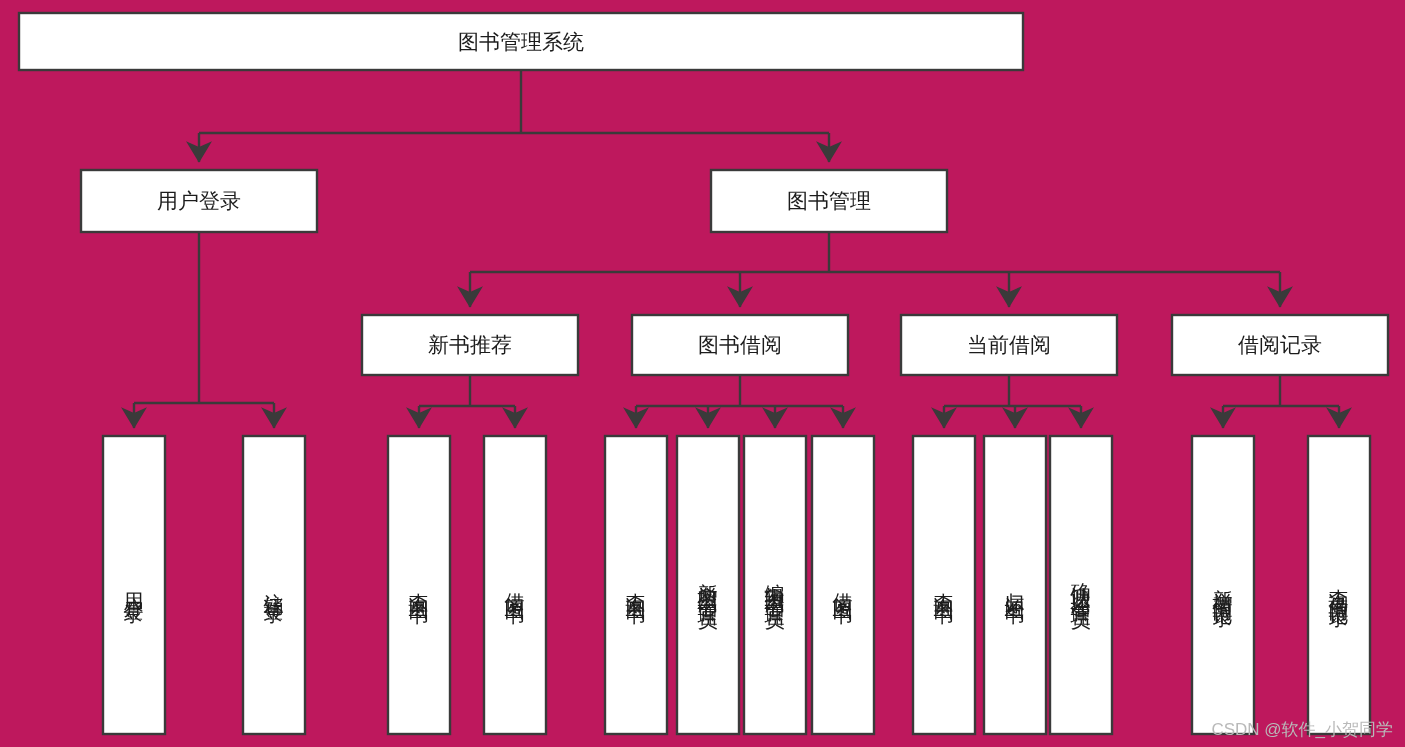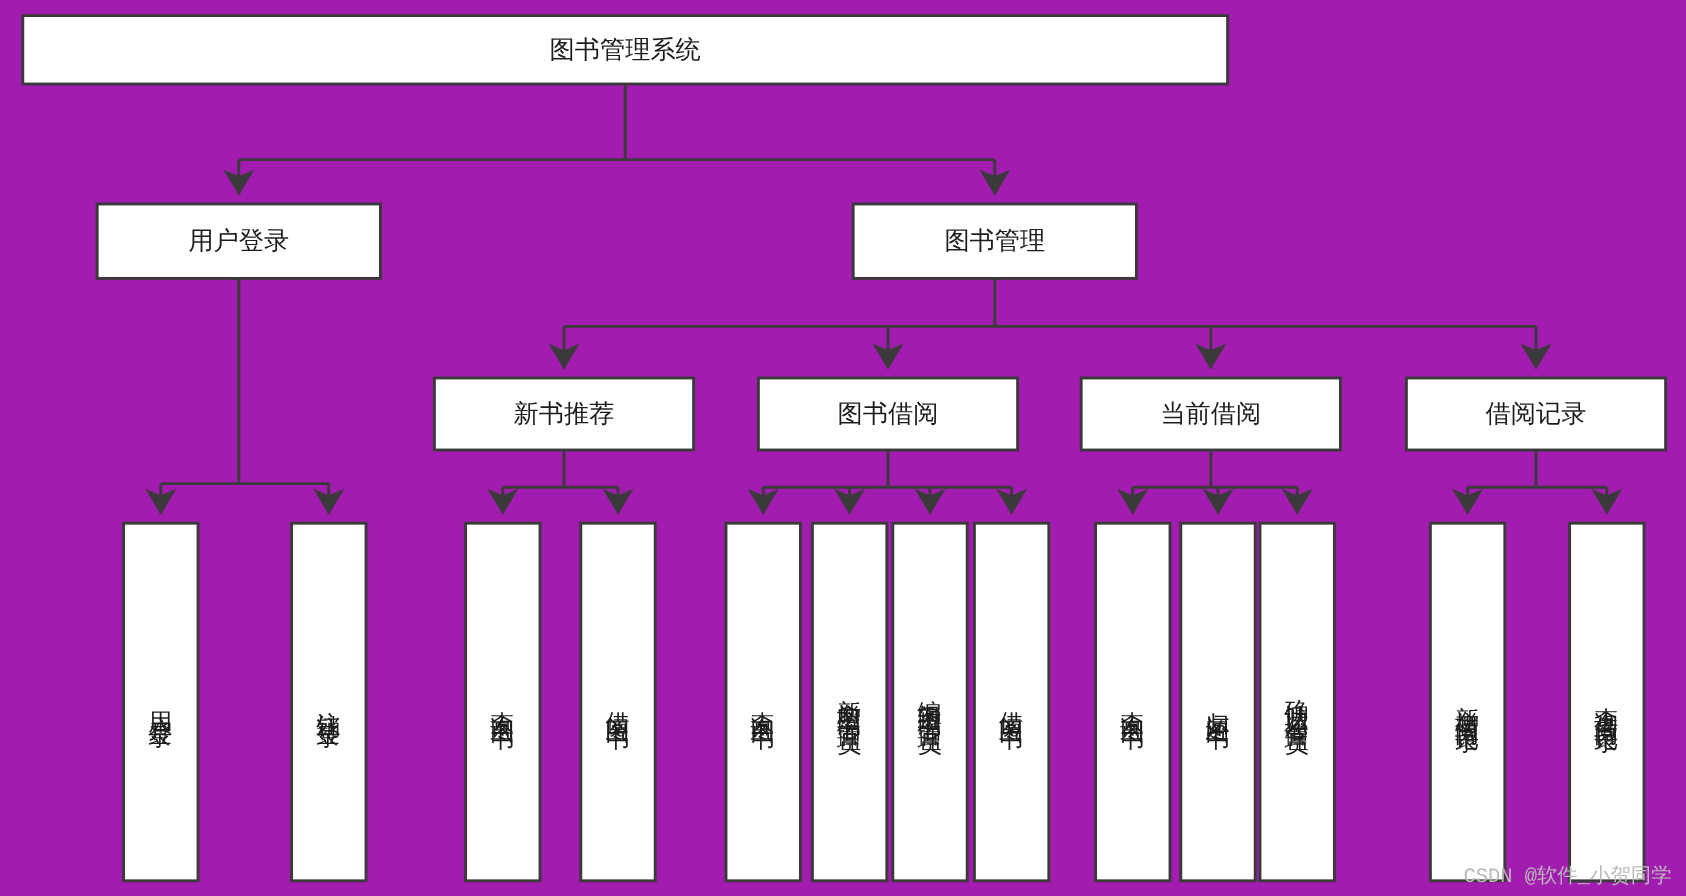--- a/index.html
+++ b/index.html
@@ -10,21 +10,21 @@
   body {
     width: 1405px;
     height: 747px;
     font-family: "DejaVu Sans", "Liberation Sans", sans-serif;
     overflow: hidden;
   }
   #diagram-root {
     position: relative;
     width: 1405px;
     height: 747px;
-    background: #a21caf;
+    background: #be185d;
   }
   svg.diagram-canvas {
     position: absolute;
     top: 0;
     left: 0;
     width: 1405px;
     height: 747px;
   }
   .node-box {
     fill: #ffffff;
@@ -55,21 +55,21 @@
     writing-mode: vertical-rl;
     text-orientation: upright;
     letter-spacing: 4px;
     dominant-baseline: central;
     text-anchor: middle;
   }
   .watermark-text {
     position: absolute;
     right: 12px;
     bottom: 6px;
-    font-family: Liberation Mono, monospace;
+    font-family: Liberation Sans, sans-serif;
     font-size: 17px;
     color: #b9b9b9;
     white-space: nowrap;
     user-select: none;
   }
 </style>
 </head>
 <body>
 
 <div id="diagram-root">

